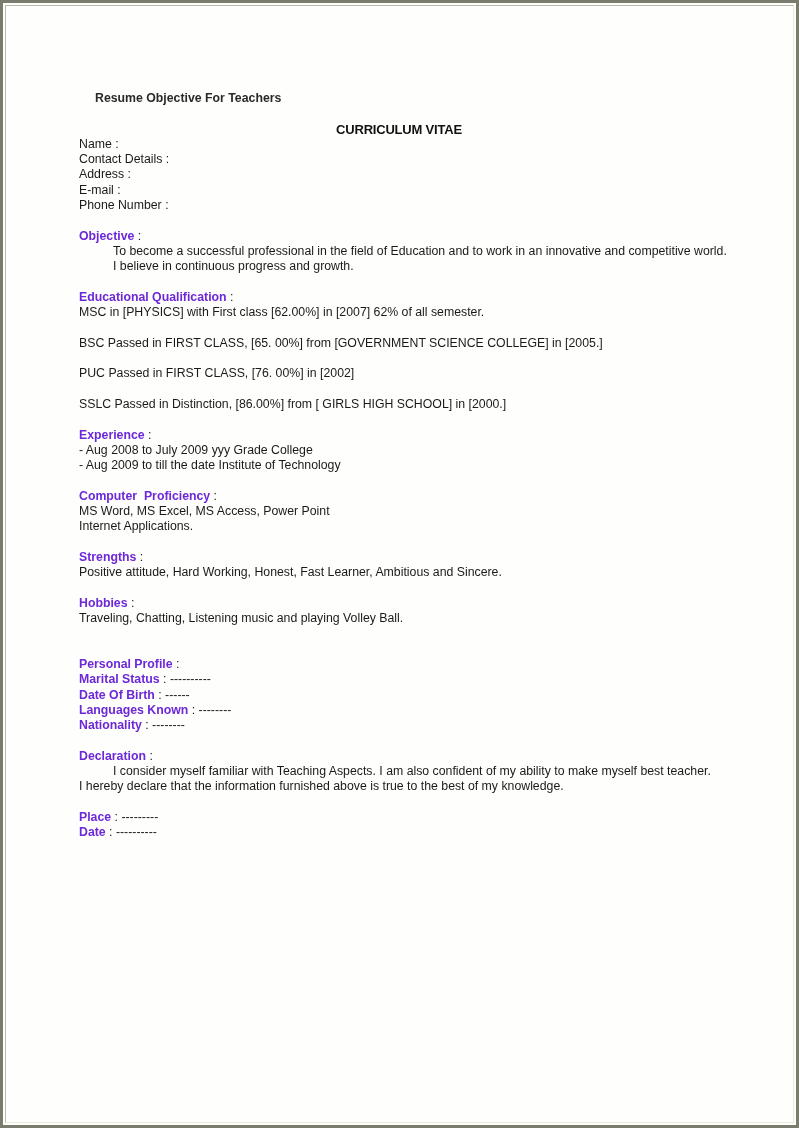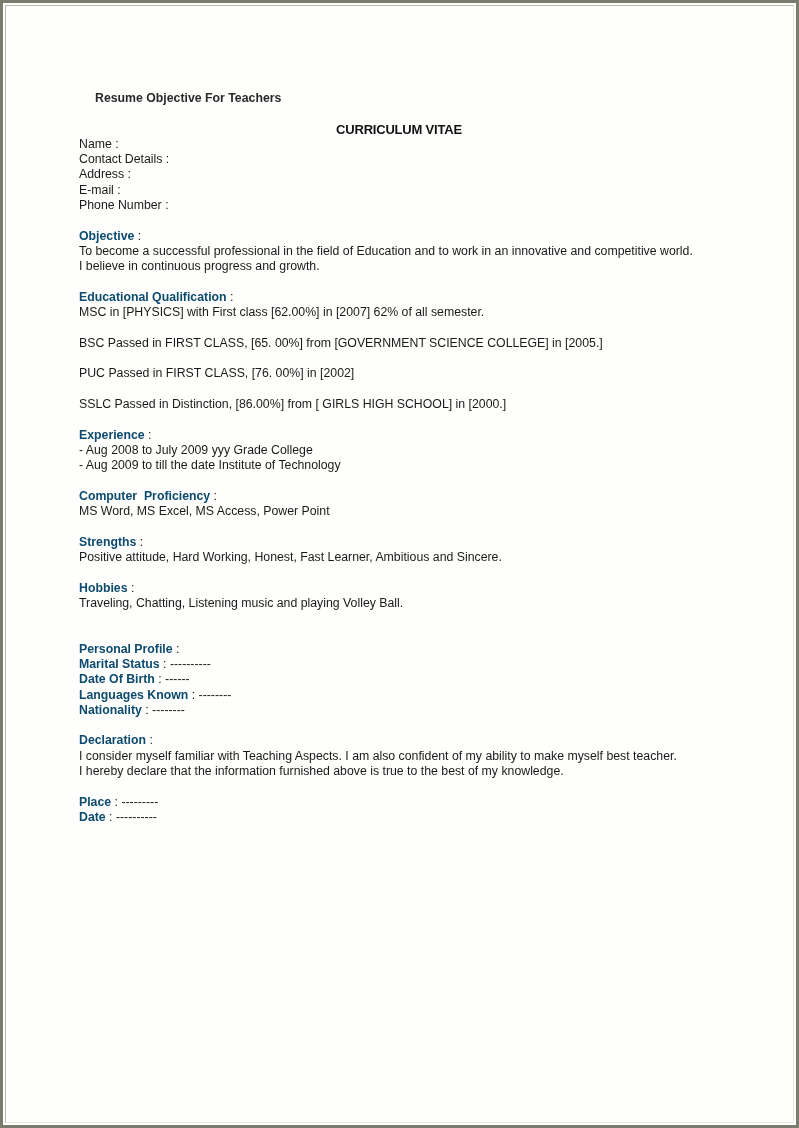--- a/index.html
+++ b/index.html
@@ -51,23 +51,23 @@
       margin-left: 16px;
     }
     .cv-title {
       font-weight: bold;
       font-size: 13px;
       color: #111;
       letter-spacing: -0.2px;
       text-align: center;
     }
     .line { white-space: nowrap; }
-    .wrap { white-space: normal; }
+    .wrap { white-space: normal; margin-left: 34px; }
     .gap { height: 15.3px; }
-    .b { font-weight: bold; color: #0c4a6e; }
+    .b { font-weight: bold; color: #6d28d9; }
   </style>
 </head>
 <body>
 
 <div class="frame">
   <div class="frame-inner"></div>
 </div>
 
 <div class="page">
 
@@ -95,20 +95,21 @@
   <div class="line">SSLC Passed in Distinction, [86.00%] from [ GIRLS HIGH SCHOOL] in [2000.]</div>
   <div class="gap"></div>
 
   <div class="line"><span class="b">Experience</span><span> :</span></div>
   <div class="line">- Aug 2008 to July 2009 yyy Grade College</div>
   <div class="line">- Aug 2009 to till the date Institute of Technology</div>
   <div class="gap"></div>
 
   <div class="line"><span class="b" style="white-space:pre">Computer  Proficiency</span><span> :</span></div>
   <div class="line">MS Word, MS Excel, MS Access, Power Point</div>
+  <div class="line">Internet Applications.</div>
   <div class="gap"></div>
 
   <div class="line"><span class="b">Strengths</span><span> :</span></div>
   <div class="line">Positive attitude, Hard Working, Honest, Fast Learner, Ambitious and Sincere.</div>
   <div class="gap"></div>
 
   <div class="line"><span class="b">Hobbies</span><span> :</span></div>
   <div class="line">Traveling, Chatting, Listening music and playing Volley Ball.</div>
   <div class="gap"></div>
   <div class="gap"></div>

